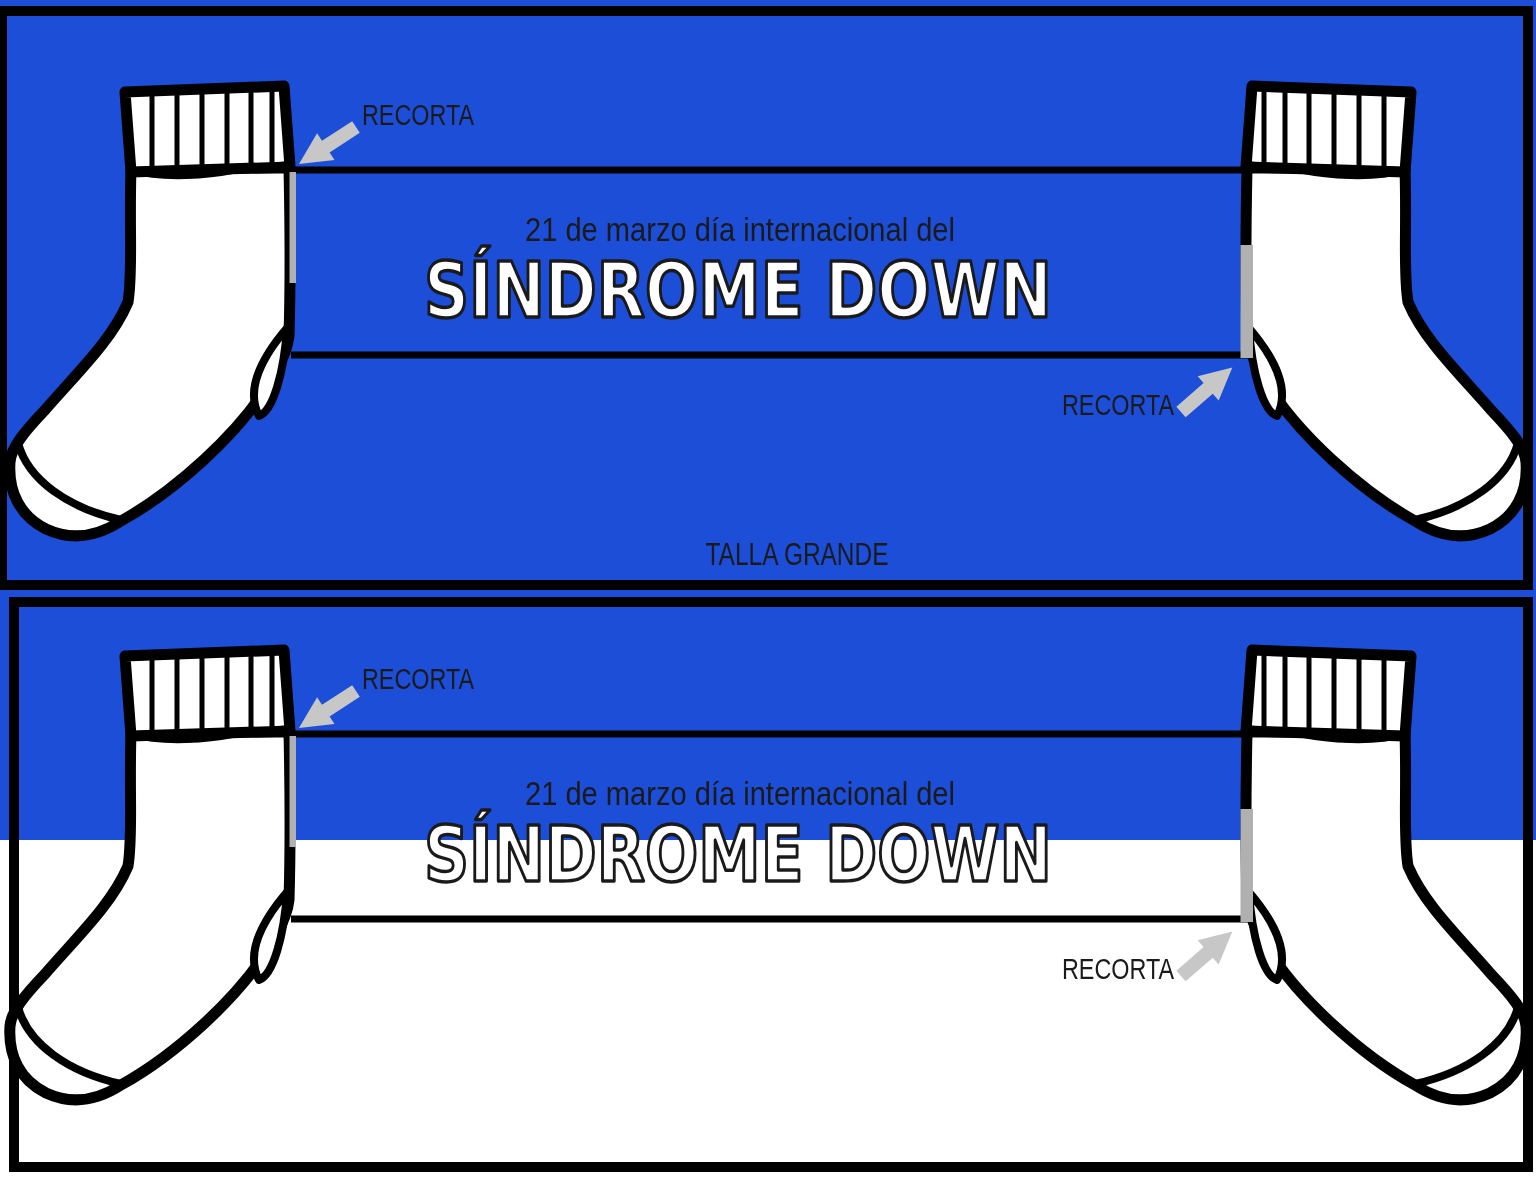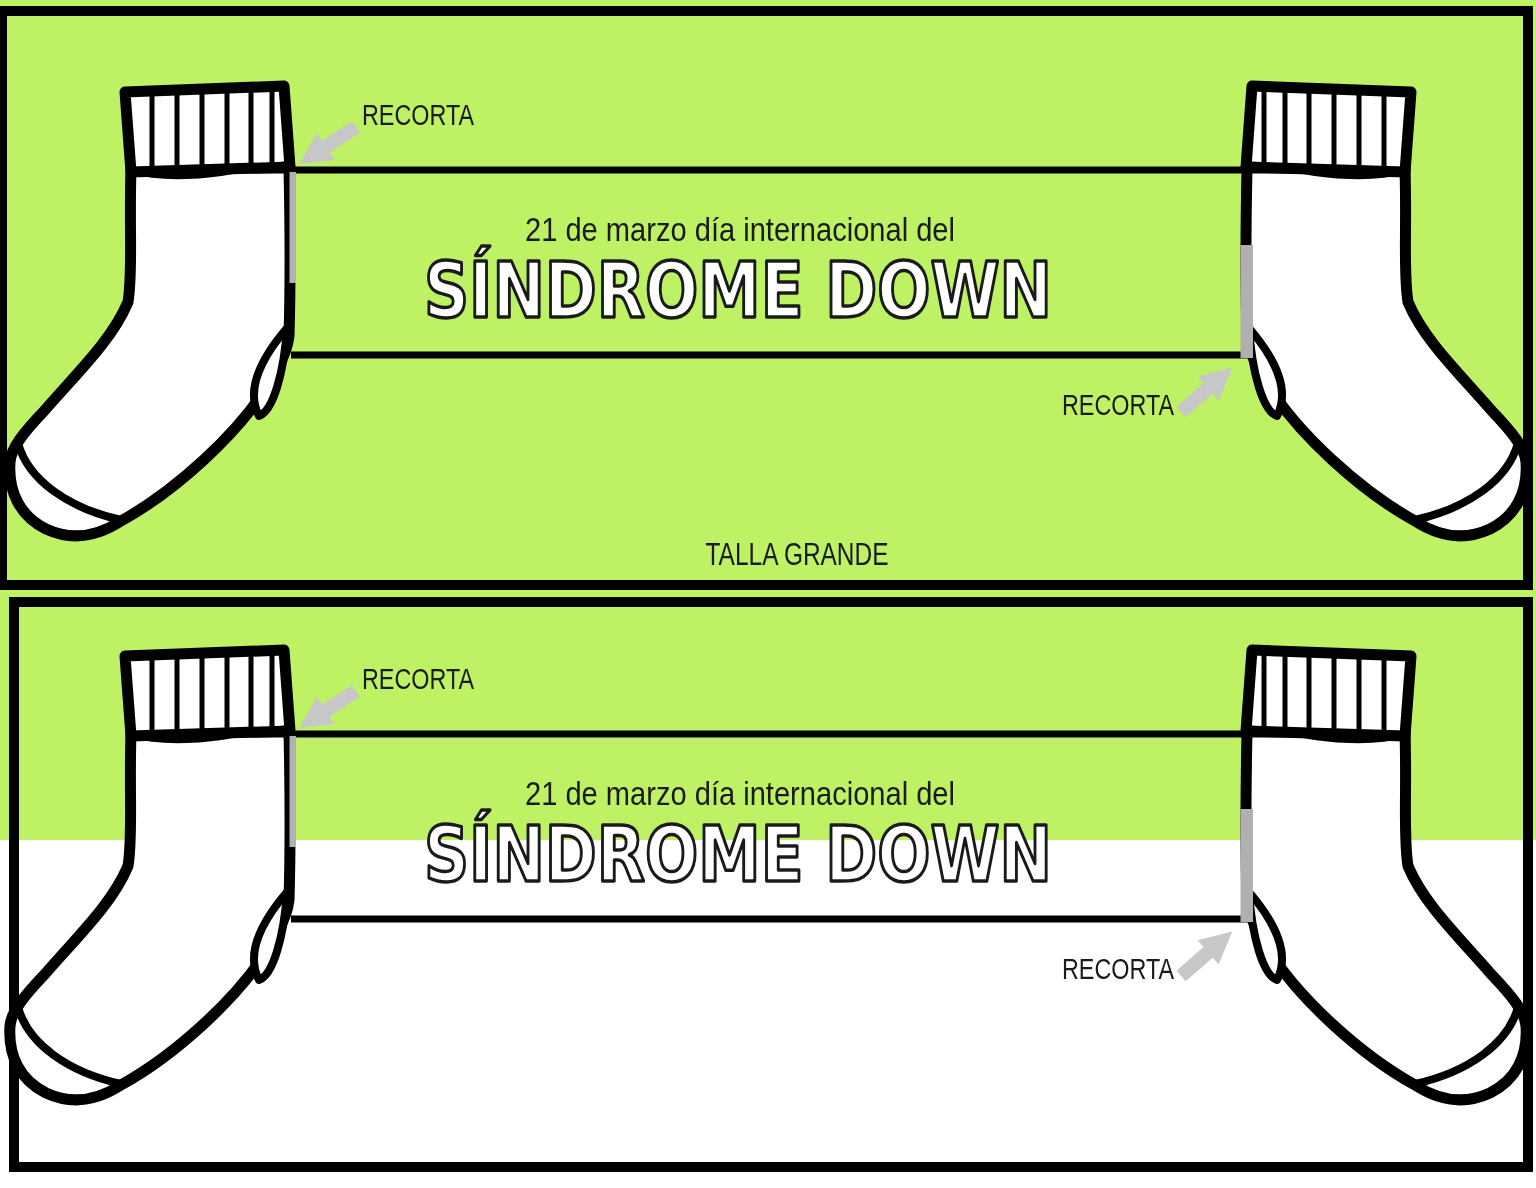--- a/index.html
+++ b/index.html
@@ -7,21 +7,21 @@
     padding: 0;
     width: 1536px;
     height: 1188px;
     background: #ffffff;
     overflow: hidden;
   }
   #sheet {
     position: relative;
     width: 1536px;
     height: 840px;
-    background: #bef264;
+    background: #1d4ed8;
   }
   svg { display: block; }
 
   .border-rect { fill: none; stroke: var(--ink, #000); stroke-width: 10; }
   .band       { stroke: var(--ink, #000); stroke-width: 7; fill: none; }
   .ink        { stroke: var(--ink, #000); fill: #ffffff; }
   .ink-line   { stroke: var(--ink, #000); fill: none; }
   .strip      { fill: var(--cut-mark-gray, #b0b0b0); }
   .arrow      { fill: var(--arrow-gray, #c7c7c7); }
 

